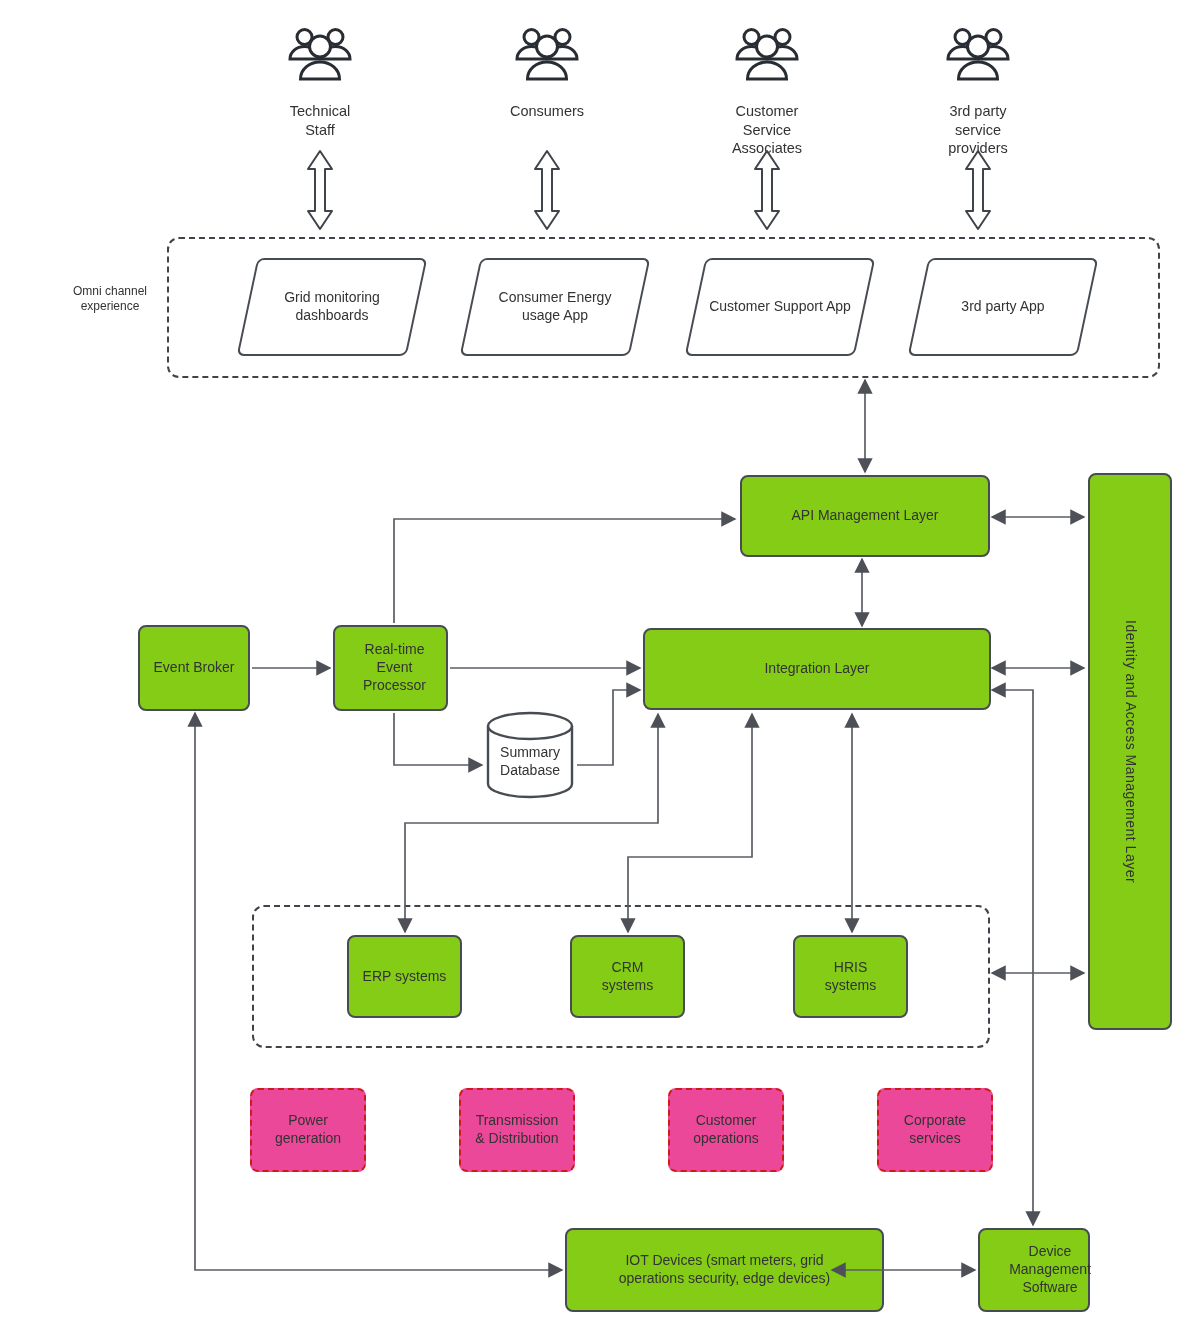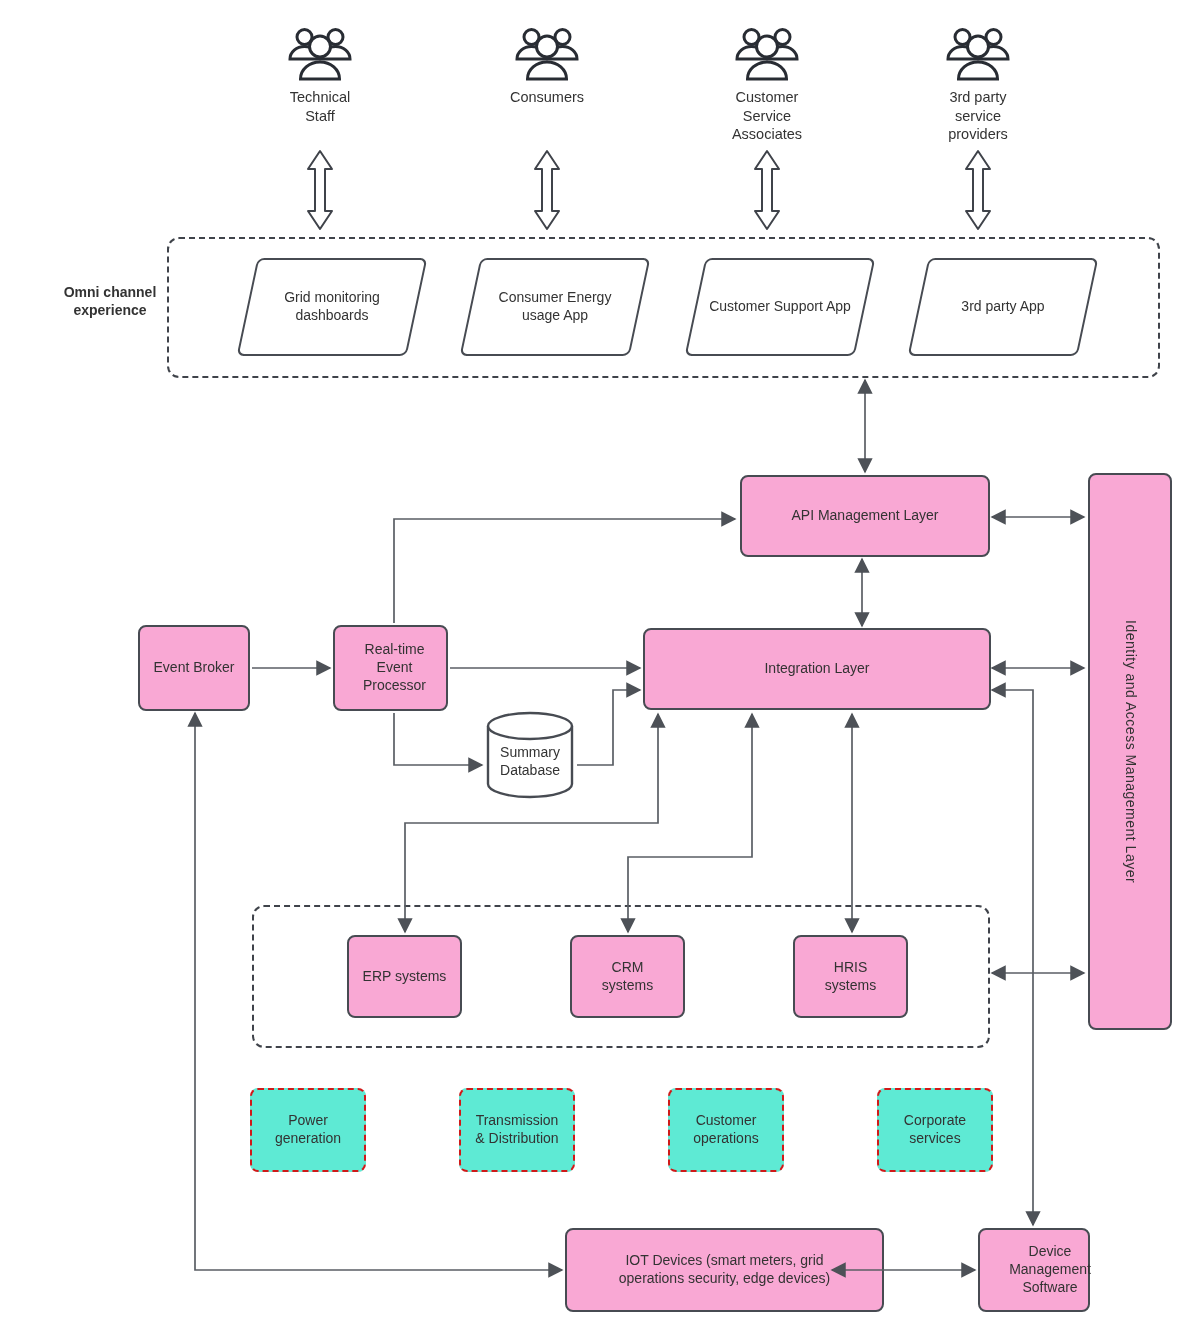--- a/index.html
+++ b/index.html
@@ -6,52 +6,52 @@
   .canvas{
     position:relative;width:1200px;height:1340px;background:#ffffff;overflow:hidden;
     font-family:"Liberation Sans","DejaVu Sans",sans-serif;color:#333333;
   }
   .abs{position:absolute;}
   .lbl{
     text-align:center;white-space:pre-line;font-size:14px;line-height:1.28;color:#333333;
   }
   
   .node{
-    position:absolute;background:#f9a8d4;border:2px solid #474b52;border-radius:8px;
+    position:absolute;background:#84cc16;border:2px solid #474b52;border-radius:8px;
     display:flex;align-items:center;justify-content:center;box-sizing:border-box;
   }
   .node .lbl{padding:2px 6px;}
   
   .vert .lbl{
     writing-mode:vertical-rl;text-orientation:mixed;white-space:nowrap;letter-spacing:.5px;
   }
   
   .dash-container{
     position:absolute;border:2px dashed #3f434a;border-radius:12px;box-sizing:border-box;background:transparent;
   }
   .red-box{
     position:absolute;border:2px dashed #d01919;border-radius:8px;box-sizing:border-box;
-    display:flex;align-items:center;justify-content:center;background:#5eead4;
+    display:flex;align-items:center;justify-content:center;background:#ec4899;
   }
   
   .para{position:absolute;}
   .para .bg{
     position:absolute;left:10px;right:10px;top:0;bottom:0;background:#ffffff;
     border:2px solid #474b52;border-radius:7px;transform:skewX(-12deg);box-sizing:border-box;
   }
   .para .lbl{position:absolute;left:0;right:0;top:50%;transform:translateY(-50%);}
   
   .persona{position:absolute;width:160px;display:flex;flex-direction:column;align-items:center;}
   .persona svg{display:block;}
-  .persona .lbl{margin-top:6px;font-size:14.5px;}
+  .persona .lbl{margin-top:20px;font-size:14.5px;}
   
   .cylinder{position:absolute;}
   .cylinder .lbl{position:absolute;left:0;right:0;top:34px;}
   
-  .caption{font-size:14px;font-weight:bold;}
+  .caption{font-size:12px;}
   
   .connectors{position:absolute;left:0;top:0;z-index:6;pointer-events:none;}
   .shapes{z-index:2;}
 </style>
 </head>
 <body>
 
 <div class="canvas">
 
   <svg width="0" height="0" style="position:absolute" aria-hidden="true">

